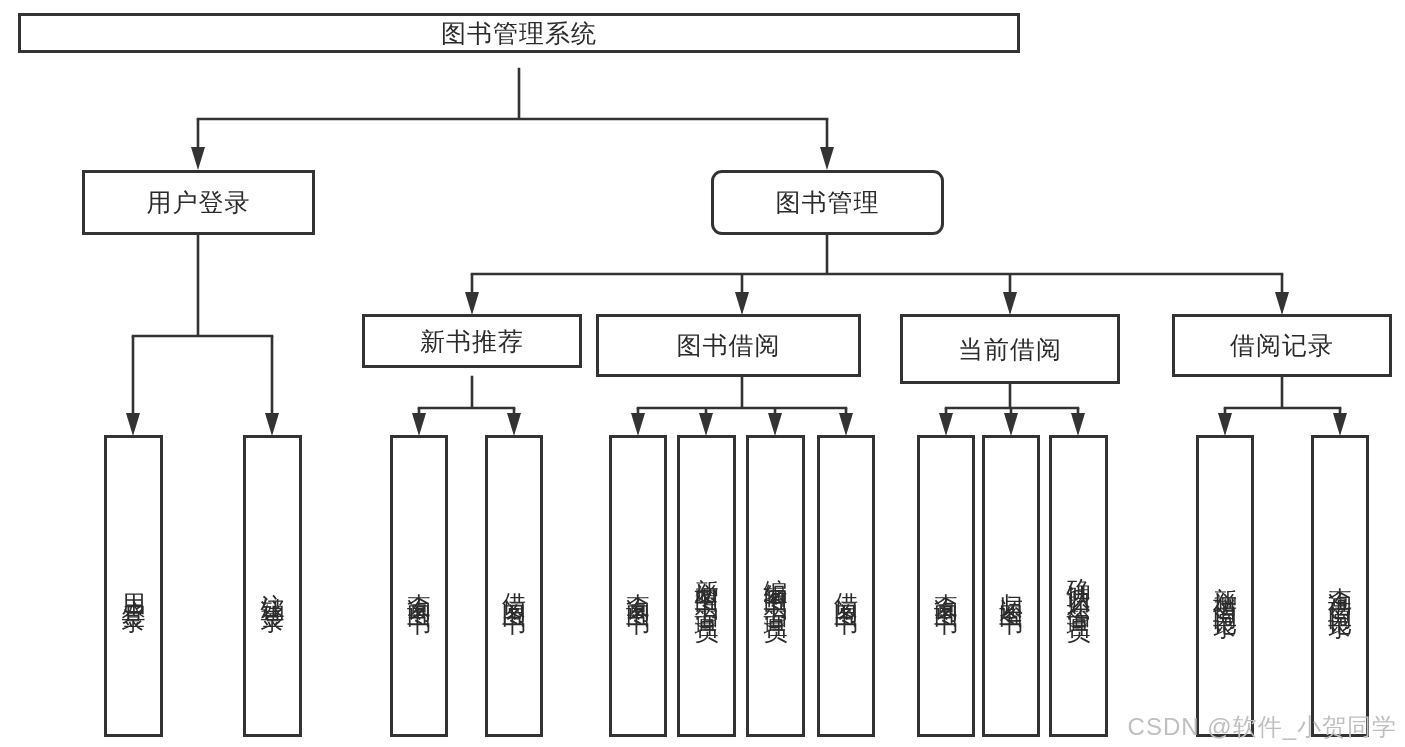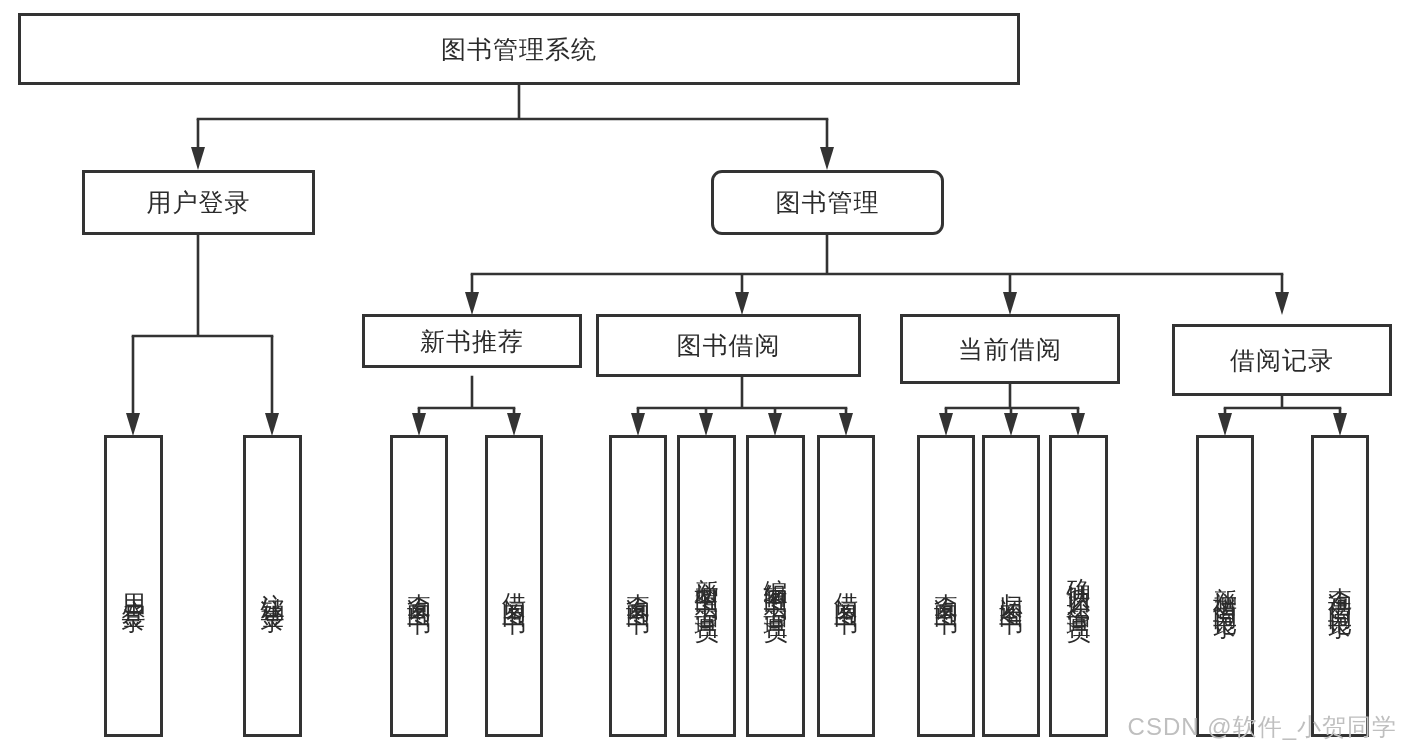--- a/index.html
+++ b/index.html
@@ -106,41 +106,41 @@
   <polygon class="head" points="699,413 713,413 706,436"></polygon>
   <polygon class="head" points="768,413 782,413 775,436"></polygon>
   <polygon class="head" points="839,413 853,413 846,436"></polygon>
   <polygon class="head" points="939,413 953,413 946,436"></polygon>
   <polygon class="head" points="1004,413 1018,413 1011,436"></polygon>
   <polygon class="head" points="1071,413 1085,413 1078,436"></polygon>
   <polygon class="head" points="1218,413 1232,413 1225,436"></polygon>
   <polygon class="head" points="1333,413 1347,413 1340,436"></polygon>
 </svg>
 
-<div class="box" style="left:18px; top:13px; width:1002px; height:72px;">
+<div class="box" style="left:18px; top:13px; width:1002px; height:40px;">
   <span class="hlabel">图书管理系统</span>
 </div>
 
 <div class="box" style="left:82px; top:170px; width:233px; height:65px;">
   <span class="hlabel">用户登录</span>
 </div>
 <div class="box" style="left:711px; top:170px; width:233px; height:65px;border-radius:11px;">
   <span class="hlabel">图书管理</span>
 </div>
 
 <div class="box" style="left:362px; top:314px; width:220px; height:54px;">
   <span class="hlabel">新书推荐</span>
 </div>
 <div class="box" style="left:596px; top:314px; width:265px; height:63px;">
   <span class="hlabel">图书借阅</span>
 </div>
 <div class="box" style="left:900px; top:314px; width:220px; height:70px;">
   <span class="hlabel">当前借阅</span>
 </div>
-<div class="box" style="left:1172px; top:314px; width:220px; height:72px;margin-top:10px;">
+<div class="box" style="left:1172px; top:314px; width:220px; height:63px;">
   <span class="hlabel">借阅记录</span>
 </div>
 
 <div class="box vbox" style="left:104px; top:435px; width:59px; height:302px;">
   <span>用户登录</span>
 </div>
 <div class="box vbox" style="left:243px; top:435px; width:59px; height:302px;">
   <span>注销登录</span>
 </div>
 

